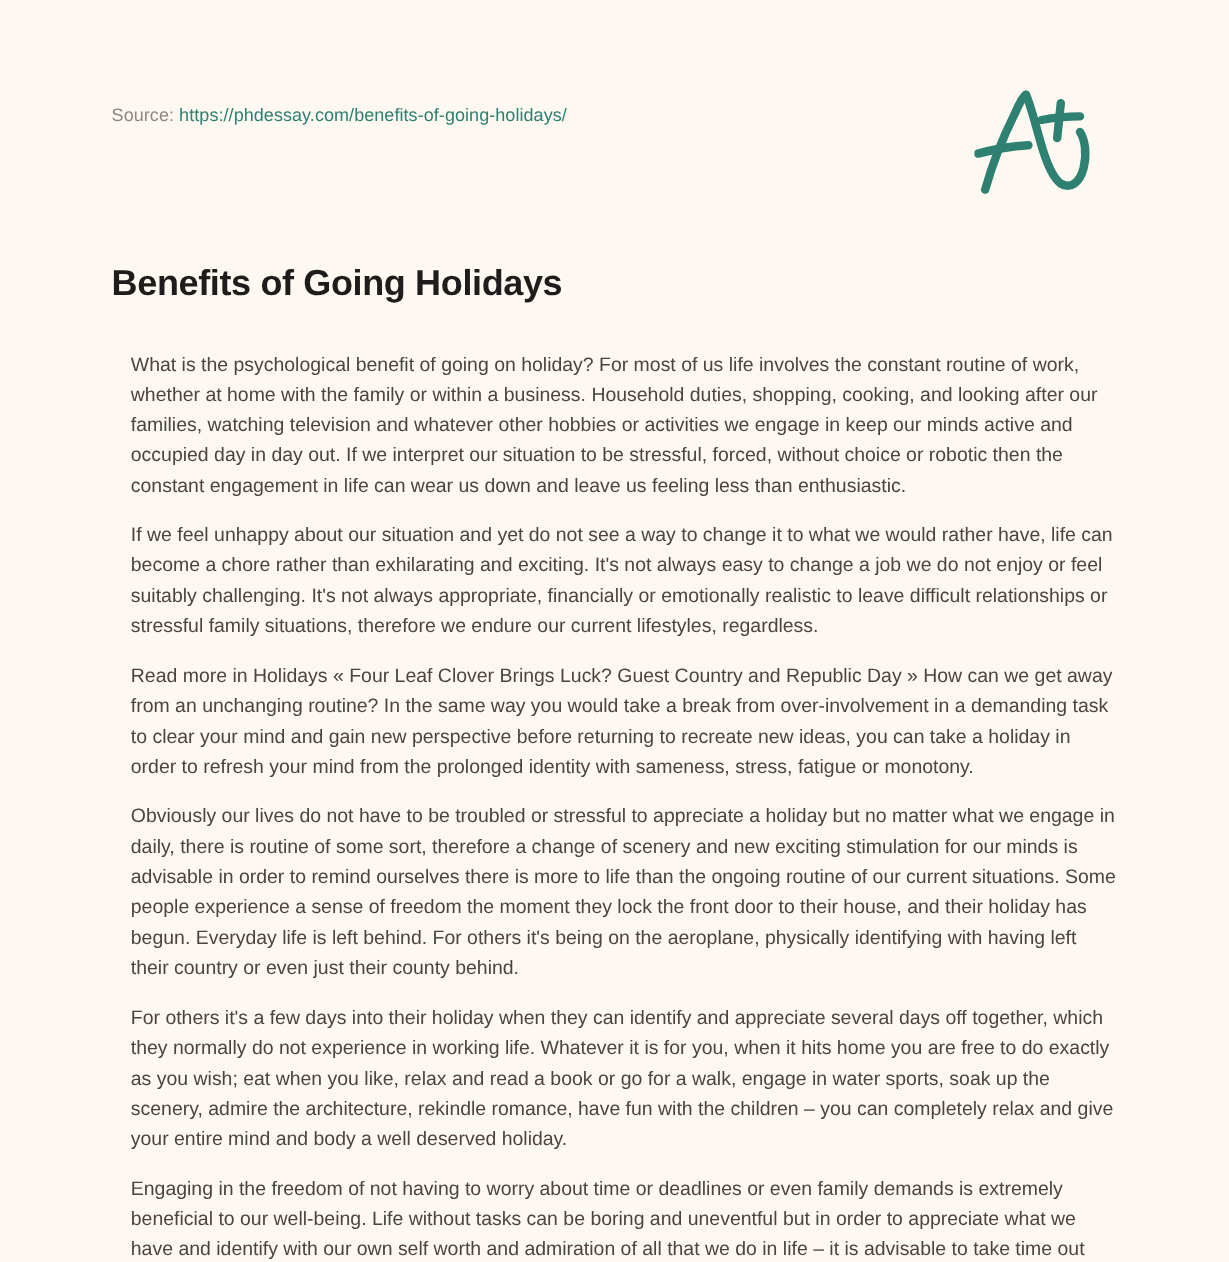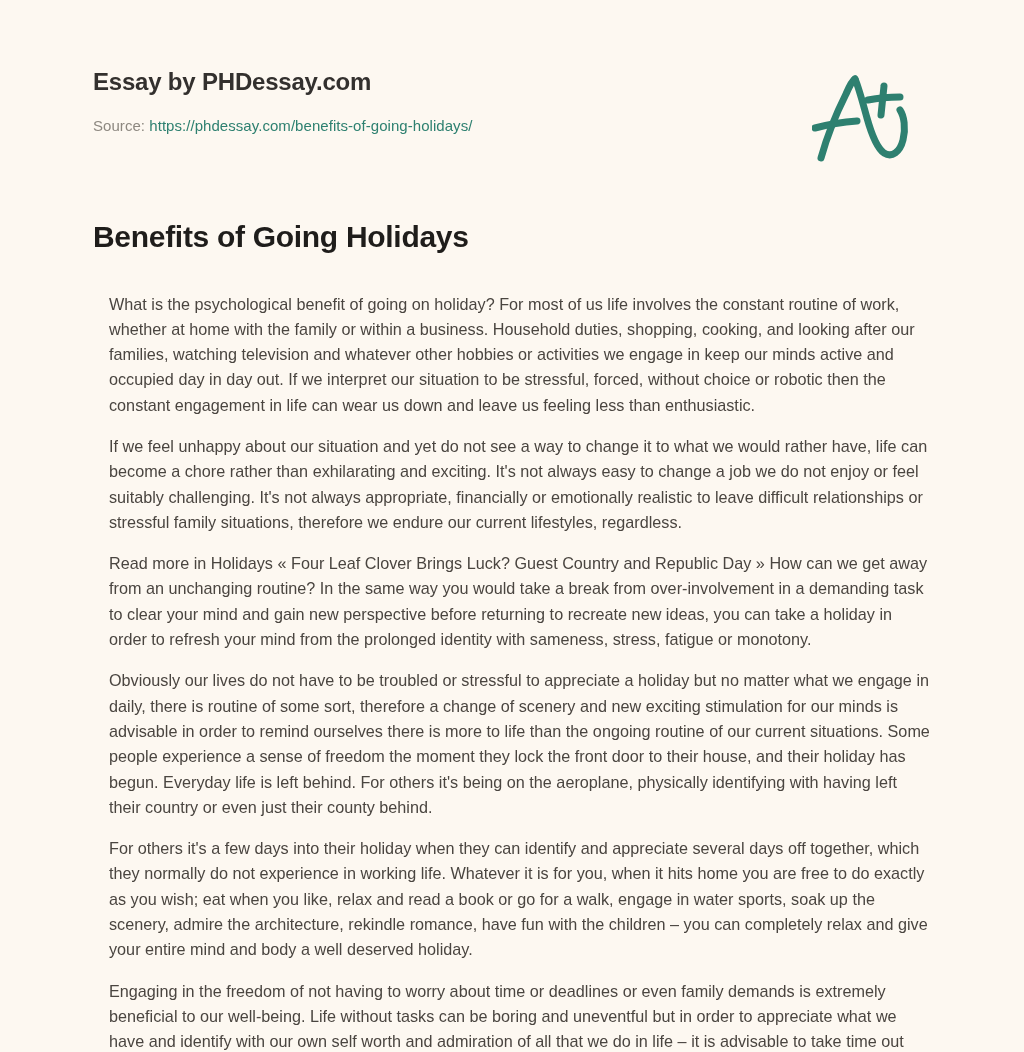--- a/index.html
+++ b/index.html
@@ -92,21 +92,20 @@
   .para:last-child {
     margin-bottom: 0;
   }
 </style>
 </head>
 <body>
 
 <div class="page">
 
   <div class="header">
-    <div class="brand-title">Essay by PHDessay.com</div>
     <div class="source-line">
       <span class="source-label">Source:</span>
       <span class="source-url">https://phdessay.com/benefits-of-going-holidays/</span>
     </div>
   </div>
 
   <div class="logo">
     <svg viewBox="0 0 118 100" xmlns="http://www.w3.org/2000/svg">
       <g fill="none" stroke="#2e8070" stroke-linecap="round" stroke-linejoin="round">
 

